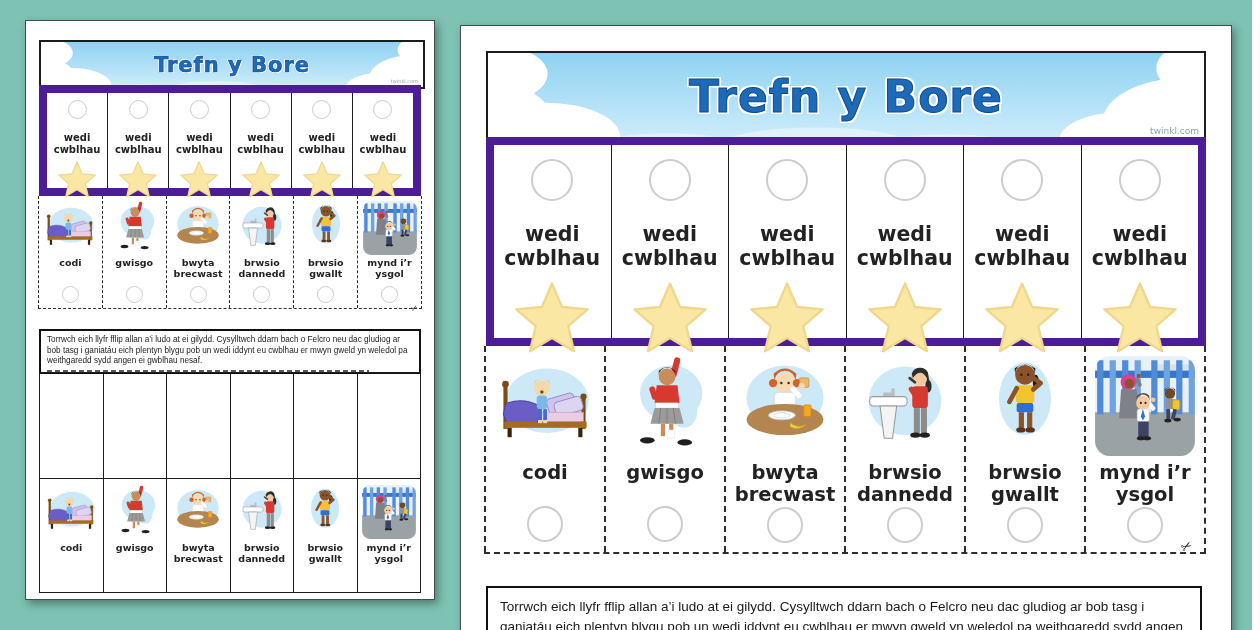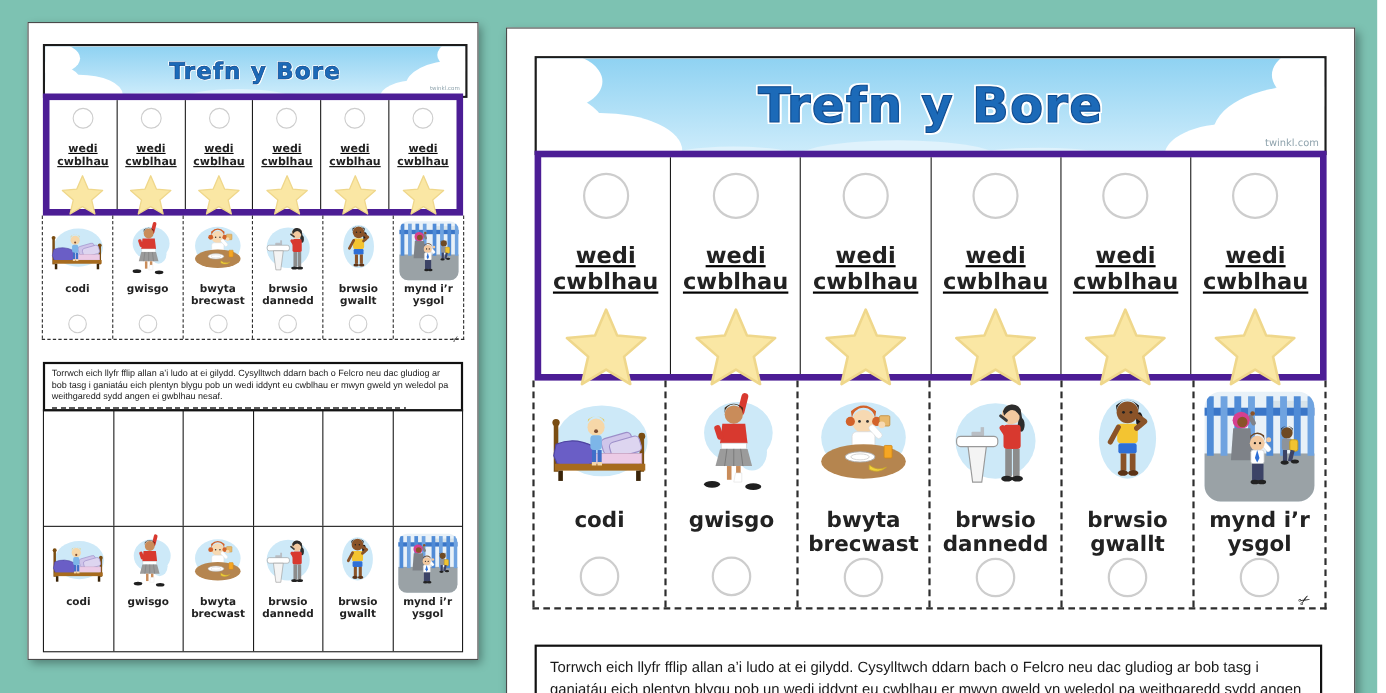--- a/index.html
+++ b/index.html
@@ -14,21 +14,21 @@
   .hdr{position:absolute;border:2px solid #1c1c1c;overflow:hidden;}
   .hdr svg.sky{position:absolute;inset:0;width:100%;height:100%;}
   .hdr .ttl{position:absolute;inset:0;display:flex;align-items:center;justify-content:center;
     font-weight:bold;color:#1c6ab8;letter-spacing:1px;
     text-shadow:2px 0 0 #fff,-2px 0 0 #fff,0 2px 0 #fff,0 -2px 0 #fff,2px 2px 0 #fff,-2px -2px 0 #fff,2px -2px 0 #fff,-2px 2px 0 #fff;
     -webkit-text-stroke:1px #0d4a8e;}
   .hdr .wm{position:absolute;right:5px;bottom:3px;color:#8fa3ad;}
 
   
   .row{position:absolute;display:flex;box-sizing:border-box;}
-  .row-solid{border:6px solid #4c1d95;text-decoration:underline;}
+  .row-solid{border:8px solid #4c1d95;}
   .row-solid .cell{border-left:1.5px solid #1c1c1c;}
   .row-solid .cell:first-child{border-left:none;}
   .row-dash{border-right:2px dashed #2e2e2e;border-bottom:2px dashed #2e2e2e;}
   .row-dash .cell{border-left:2px dashed #2e2e2e;}
   .cell{flex:1;display:flex;flex-direction:column;align-items:center;box-sizing:border-box;min-width:0;}
   .circ{border:2.5px solid #cdcdcd;border-radius:50%;background:#fff;flex:none;}
   .lbl{font-weight:bold;color:#222;text-align:center;line-height:1.15;}
   .star{flex:none;}
   .task-img{flex:none;}
 

